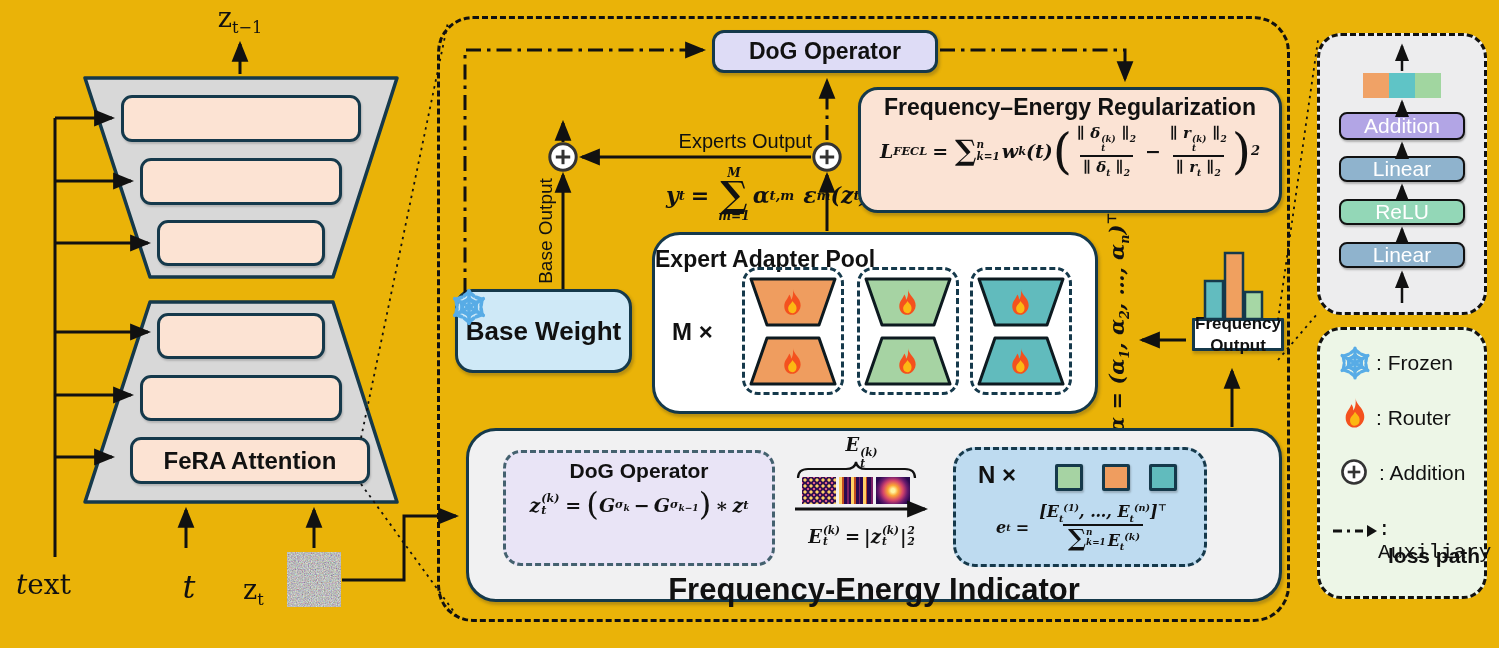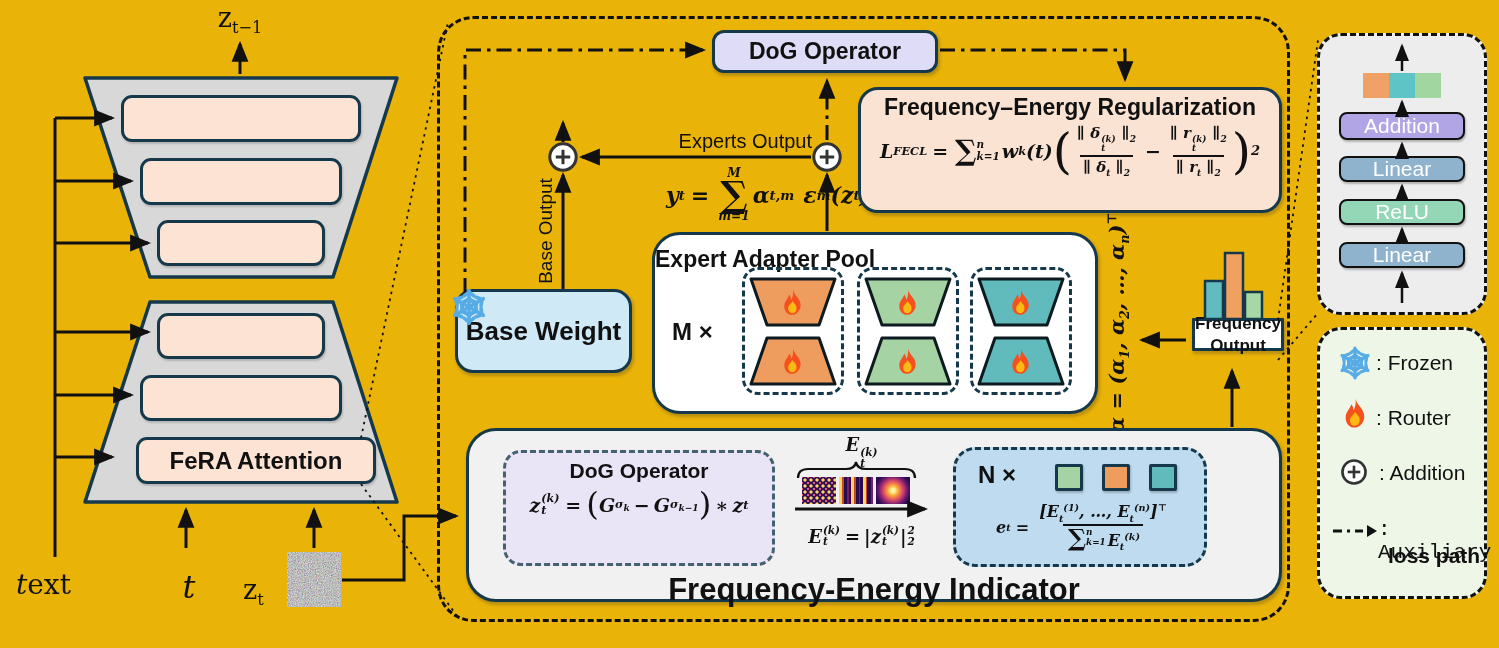--- a/index.html
+++ b/index.html
@@ -53,21 +53,21 @@
 
   <div class="abs z2 math" style="left:200px;top:2px;width:80px;height:34px;font-size:27px;text-align:center;font-style:normal;font-weight:normal;">
     <span>z</span><sub>t−1</sub>
   </div>
 
   <div class="abs z2 pblock" style="left:121px;top:95px;width:240px;height:47px;"></div>
   <div class="abs z2 pblock" style="left:140px;top:158px;width:202px;height:47px;"></div>
   <div class="abs z2 pblock" style="left:157px;top:220px;width:168px;height:46px;"></div>
   <div class="abs z2 pblock" style="left:157px;top:313px;width:168px;height:46px;"></div>
   <div class="abs z2 pblock" style="left:140px;top:375px;width:202px;height:46px;"></div>
-  <div class="abs z2 pblock bold" style="left:136px;top:437px;width:240px;height:47px;font-size:24px;">
+  <div class="abs z2 pblock bold" style="left:130px;top:437px;width:240px;height:47px;font-size:24px;">
     <span>FeRA Attention</span>
   </div>
 
   <div class="abs z2 math" style="left:16px;top:568px;width:100px;height:44px;font-size:28px;font-weight:normal;font-style:normal;">
     <i>t</i><span>ext</span>
   </div>
   <div class="abs z2 math" style="left:172px;top:568px;width:34px;height:44px;font-size:32px;font-weight:normal;text-align:center;">
     <span>t</span>
   </div>
   <div class="abs z2 math" style="left:243px;top:574px;width:42px;height:36px;font-size:27px;font-weight:normal;font-style:normal;">

